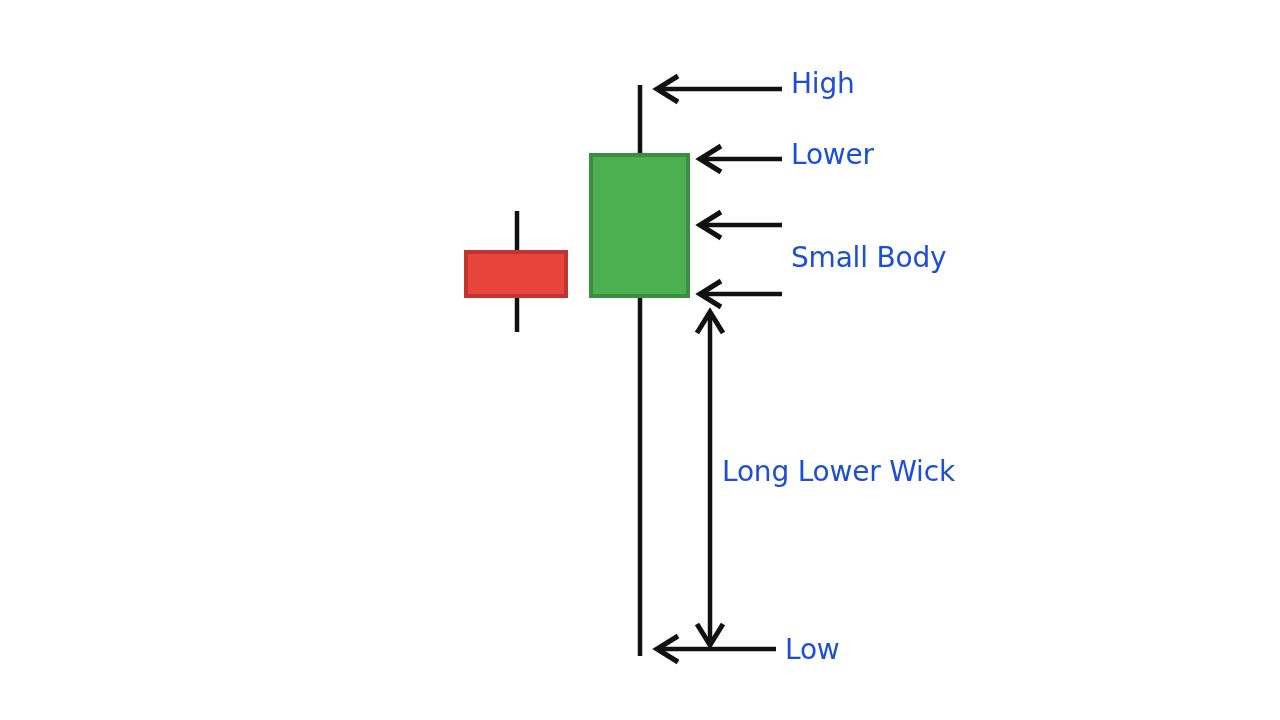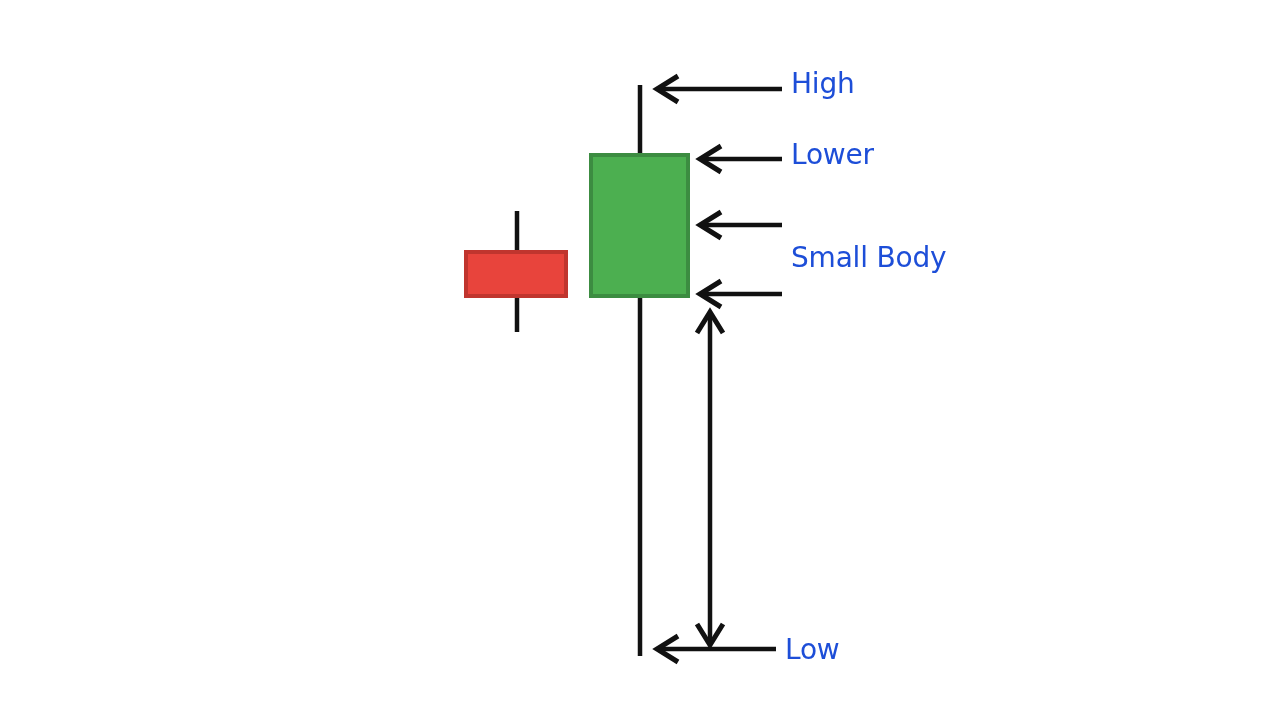--- a/index.html
+++ b/index.html
@@ -97,16 +97,17 @@
     </g>
   </svg>
 
   <div class="annot-label label-high">High</div>
 
   <div class="annot-label label-close">Lower</div>
 
   <div class="annot-label label-body">Small Body</div>
 
 
+  <div class="annot-label label-wick">Long Lower Wick</div>
 
   <div class="annot-label label-low">Low</div>
 
 </div>
 
 </body></html>

